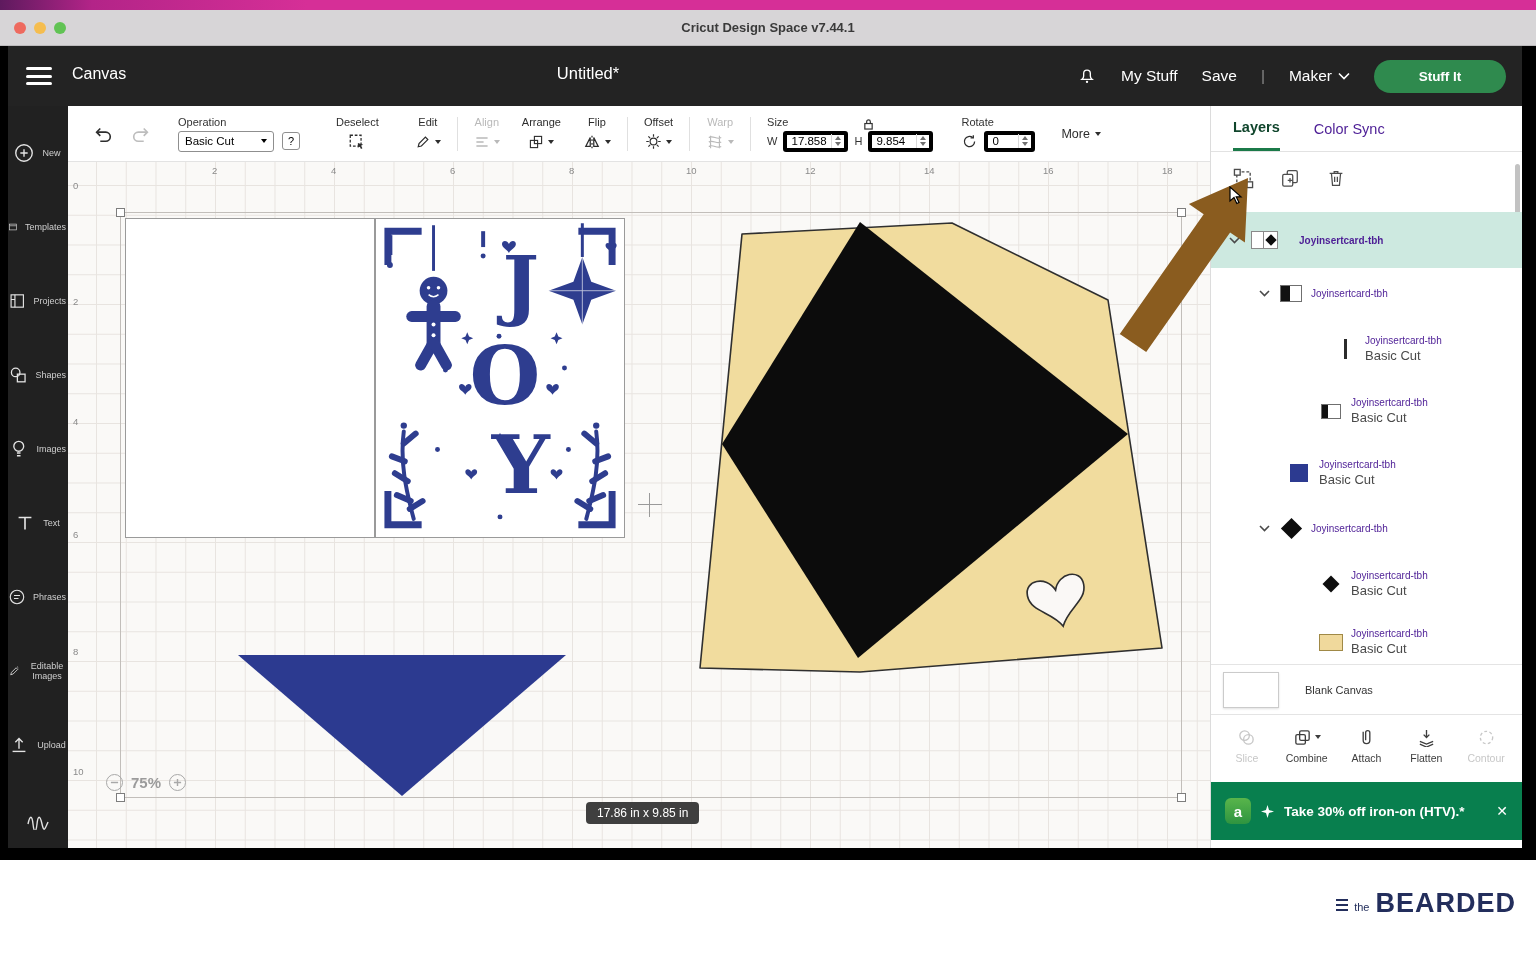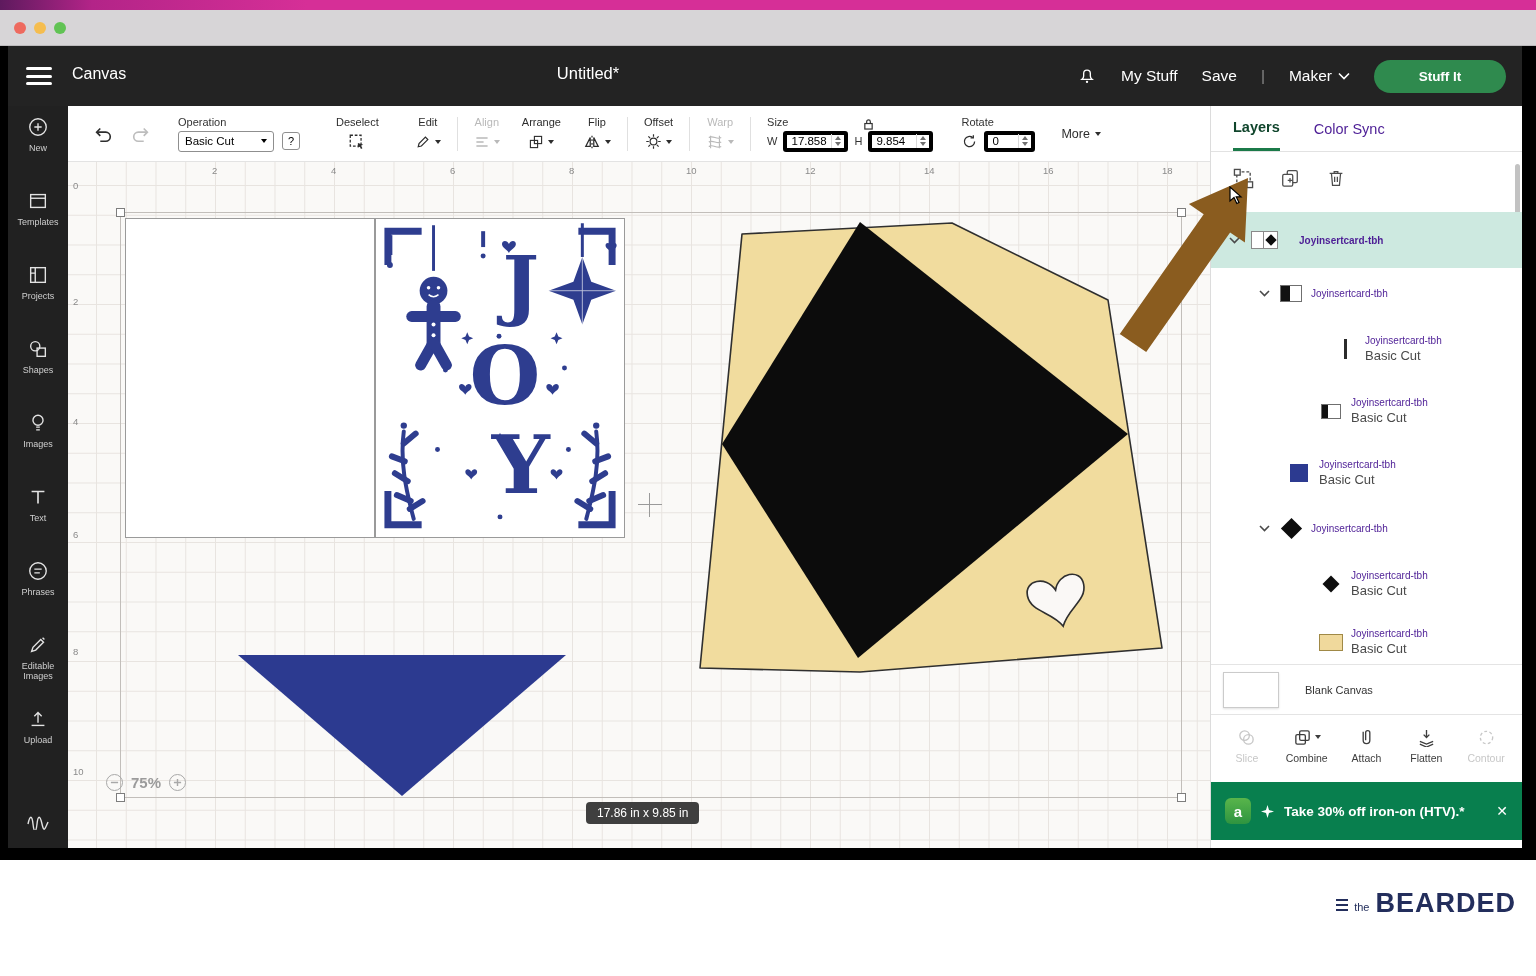--- a/index.html
+++ b/index.html
@@ -26,21 +26,21 @@
   .hamburger i{display:block;height:3px;background:#fff;border-radius:2px}
   .hdr-canvas{position:absolute;left:64px;top:19px;font-size:16px}
   .doc-title{position:absolute;left:520px;top:18px;width:120px;text-align:center;font-size:16.5px}
   .hdr-right{position:absolute;right:16px;top:0;height:100%;display:flex;align-items:center;gap:24px}
   .hdr-item{font-size:15.5px;display:flex;align-items:center;gap:6px}
   .hdr-div{color:#8a8a8a}
   .makeit-btn{width:132px;height:33px;border-radius:17px;background:#2f8a4e;display:flex;align-items:center;justify-content:center;font-size:13.5px;font-weight:700;cursor:pointer}
 
   
   .sidebar{position:absolute;left:8px;top:106px;width:60px;height:742px;background:#212121;display:flex;flex-direction:column;align-items:center;padding-top:10px}
-  .side-item{width:100%;height:74px;display:flex;flex-direction:column;align-items:center;justify-content:flex-start;gap:5px;color:#e3e3e3;cursor:pointer}
+  .side-item{width:100%;height:74px;display:flex;flex-direction:row;align-items:center;justify-content:center;gap:5px;color:#e3e3e3;cursor:pointer}
   .side-item .slbl{font-size:9px;color:#cfcfcf;text-align:center;line-height:1.15;padding:0 2px}
   .side-bottom{margin-top:auto;margin-bottom:14px;color:#e3e3e3}
 
   
   .toolbar{position:absolute;left:68px;top:106px;width:1142px;height:56px;background:#fff;border-bottom:1px solid #e3e3e3;display:flex;align-items:center;padding-left:24px}
   .tico{display:flex;align-items:center;justify-content:center;color:#2d2d2d;cursor:pointer}
   .tico.dis{color:#bdbdbd;cursor:default}
   .tool{display:flex;flex-direction:column;align-items:center;gap:4px;color:#2d2d2d;cursor:pointer}
   .tool.dis{color:#b9b9b9;cursor:default}
   .tool .lbl{font-size:11px}
@@ -148,20 +148,21 @@
 
 <div class="stage">
 
   <div class="top-strip"></div>
   <div class="mac-bar">
     <div class="lights">
       <span class="light r"></span>
       <span class="light y"></span>
       <span class="light g"></span>
     </div>
+    <div class="mac-title">Cricut Design Space  v7.44.1</div>
   </div>
 
   <div class="gutter-left"></div>
   <div class="gutter-right"></div>
   <div class="bottom-strip"></div>
 
   <div class="app-header">
     <div class="hamburger">
         <i></i>
         <i></i>

